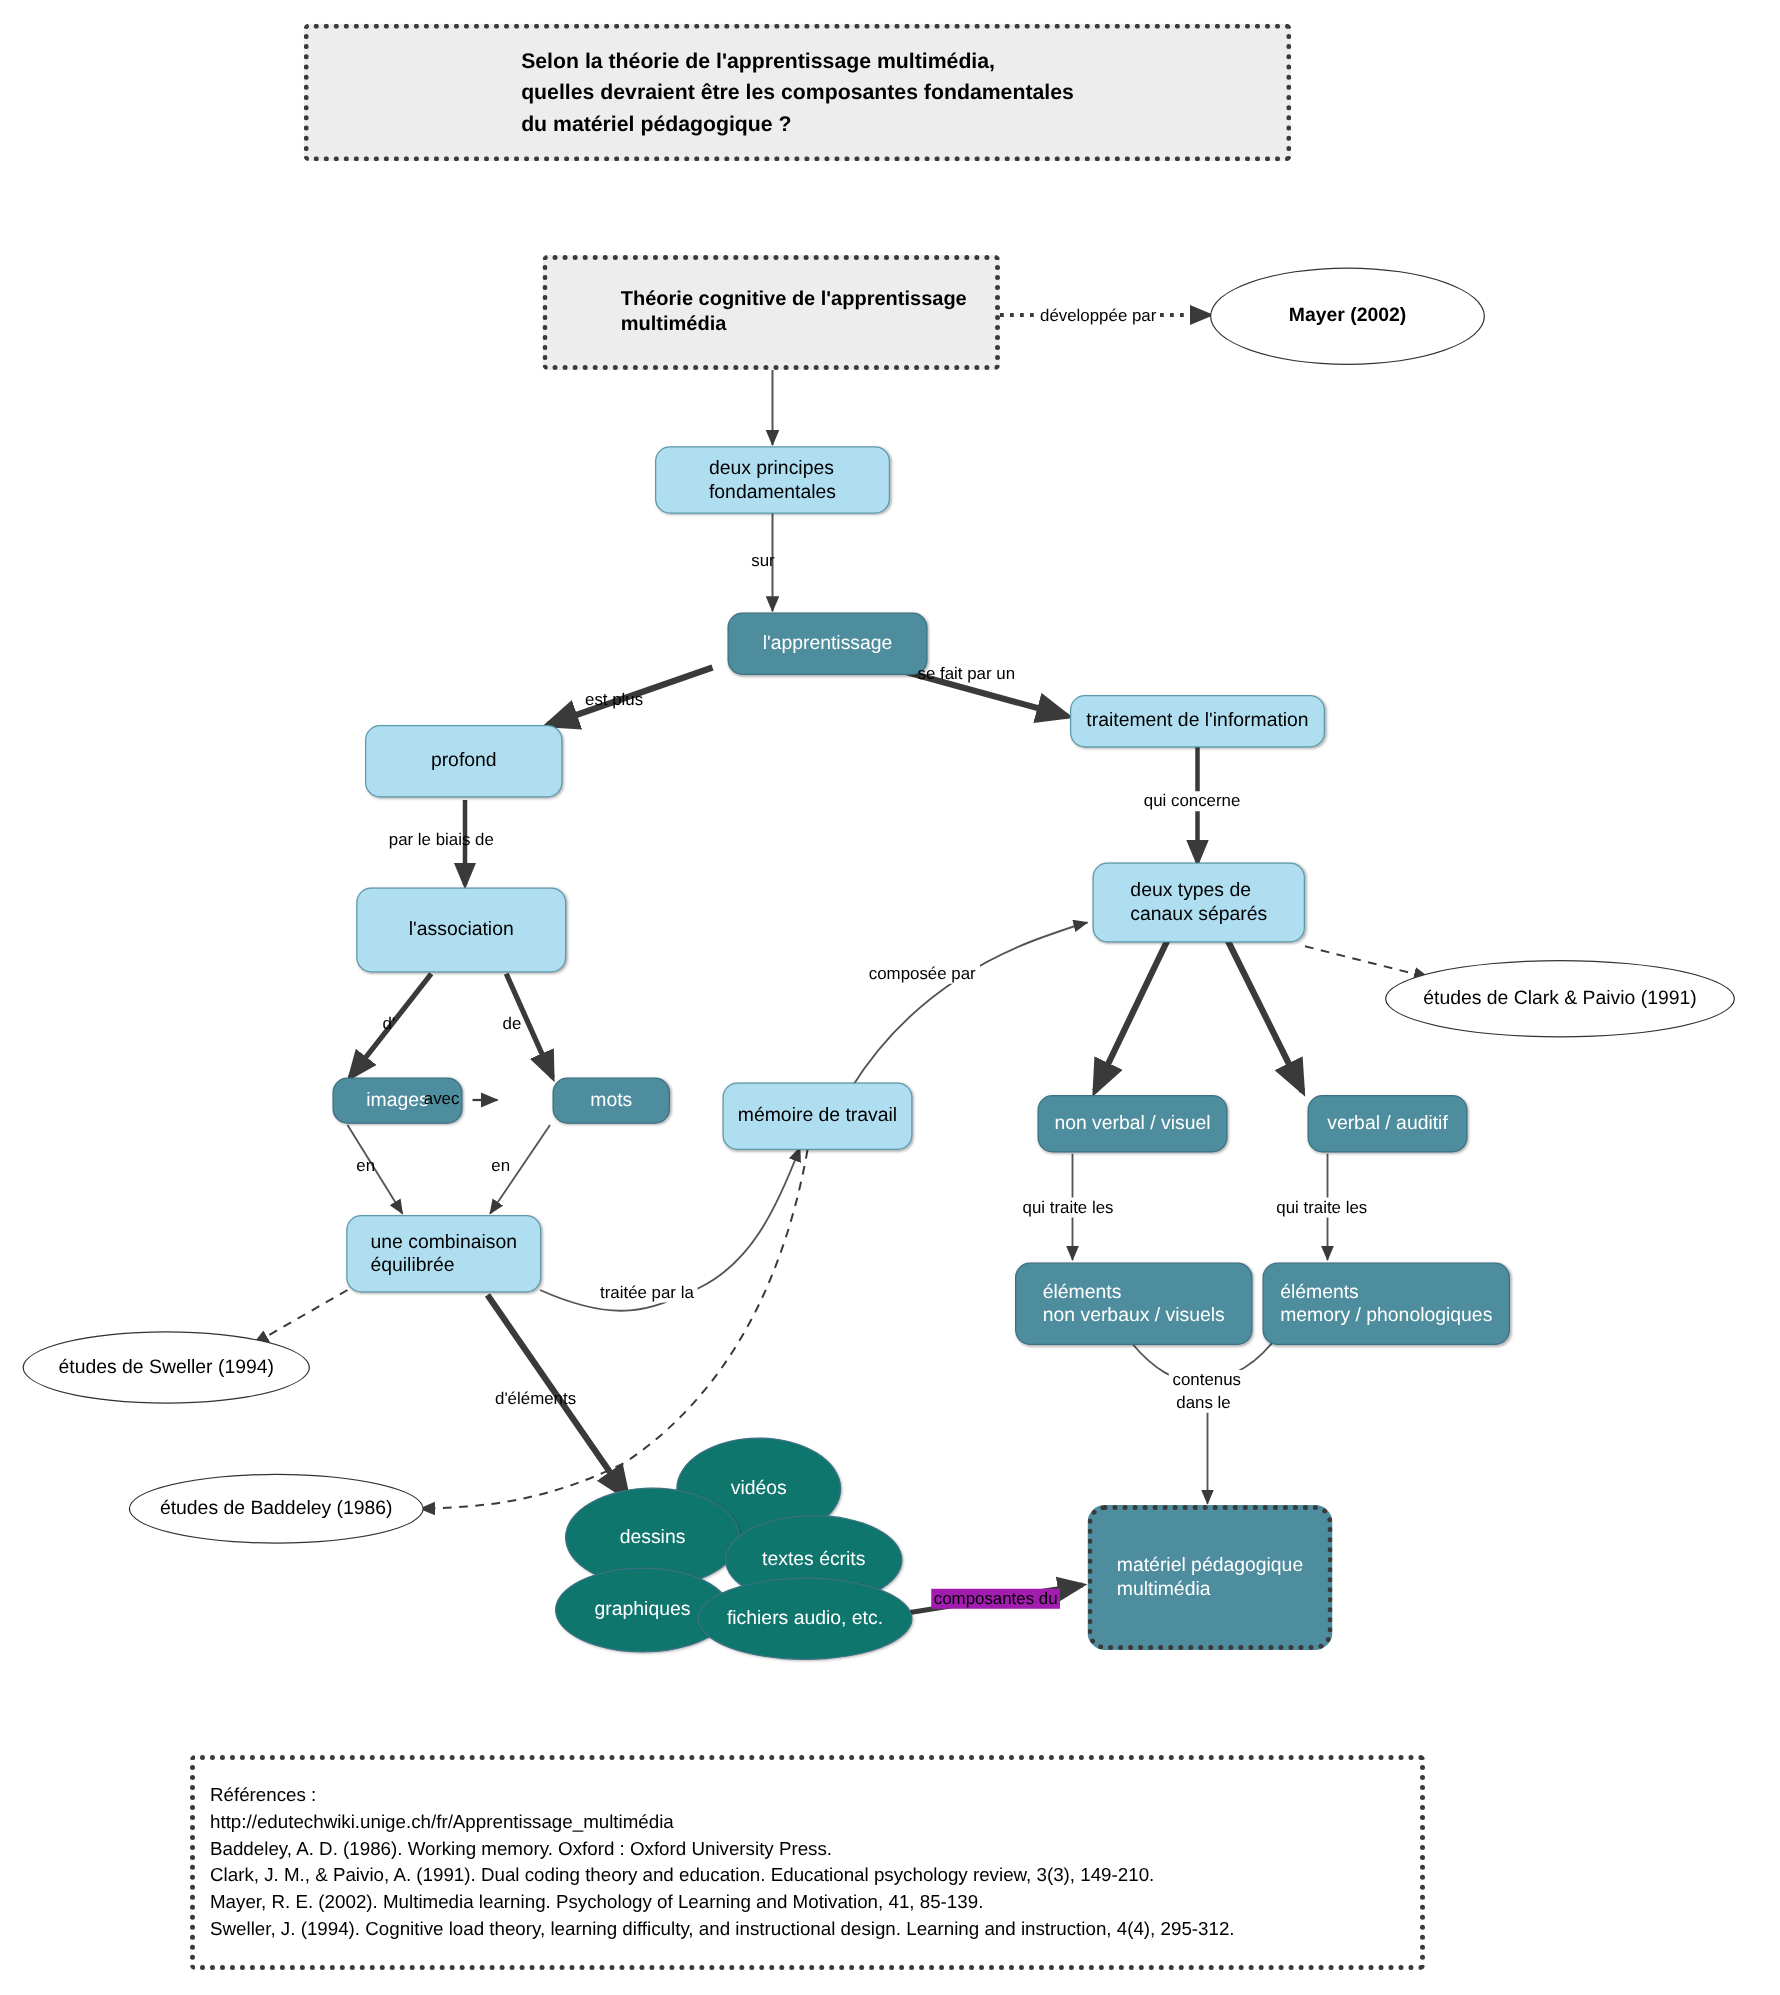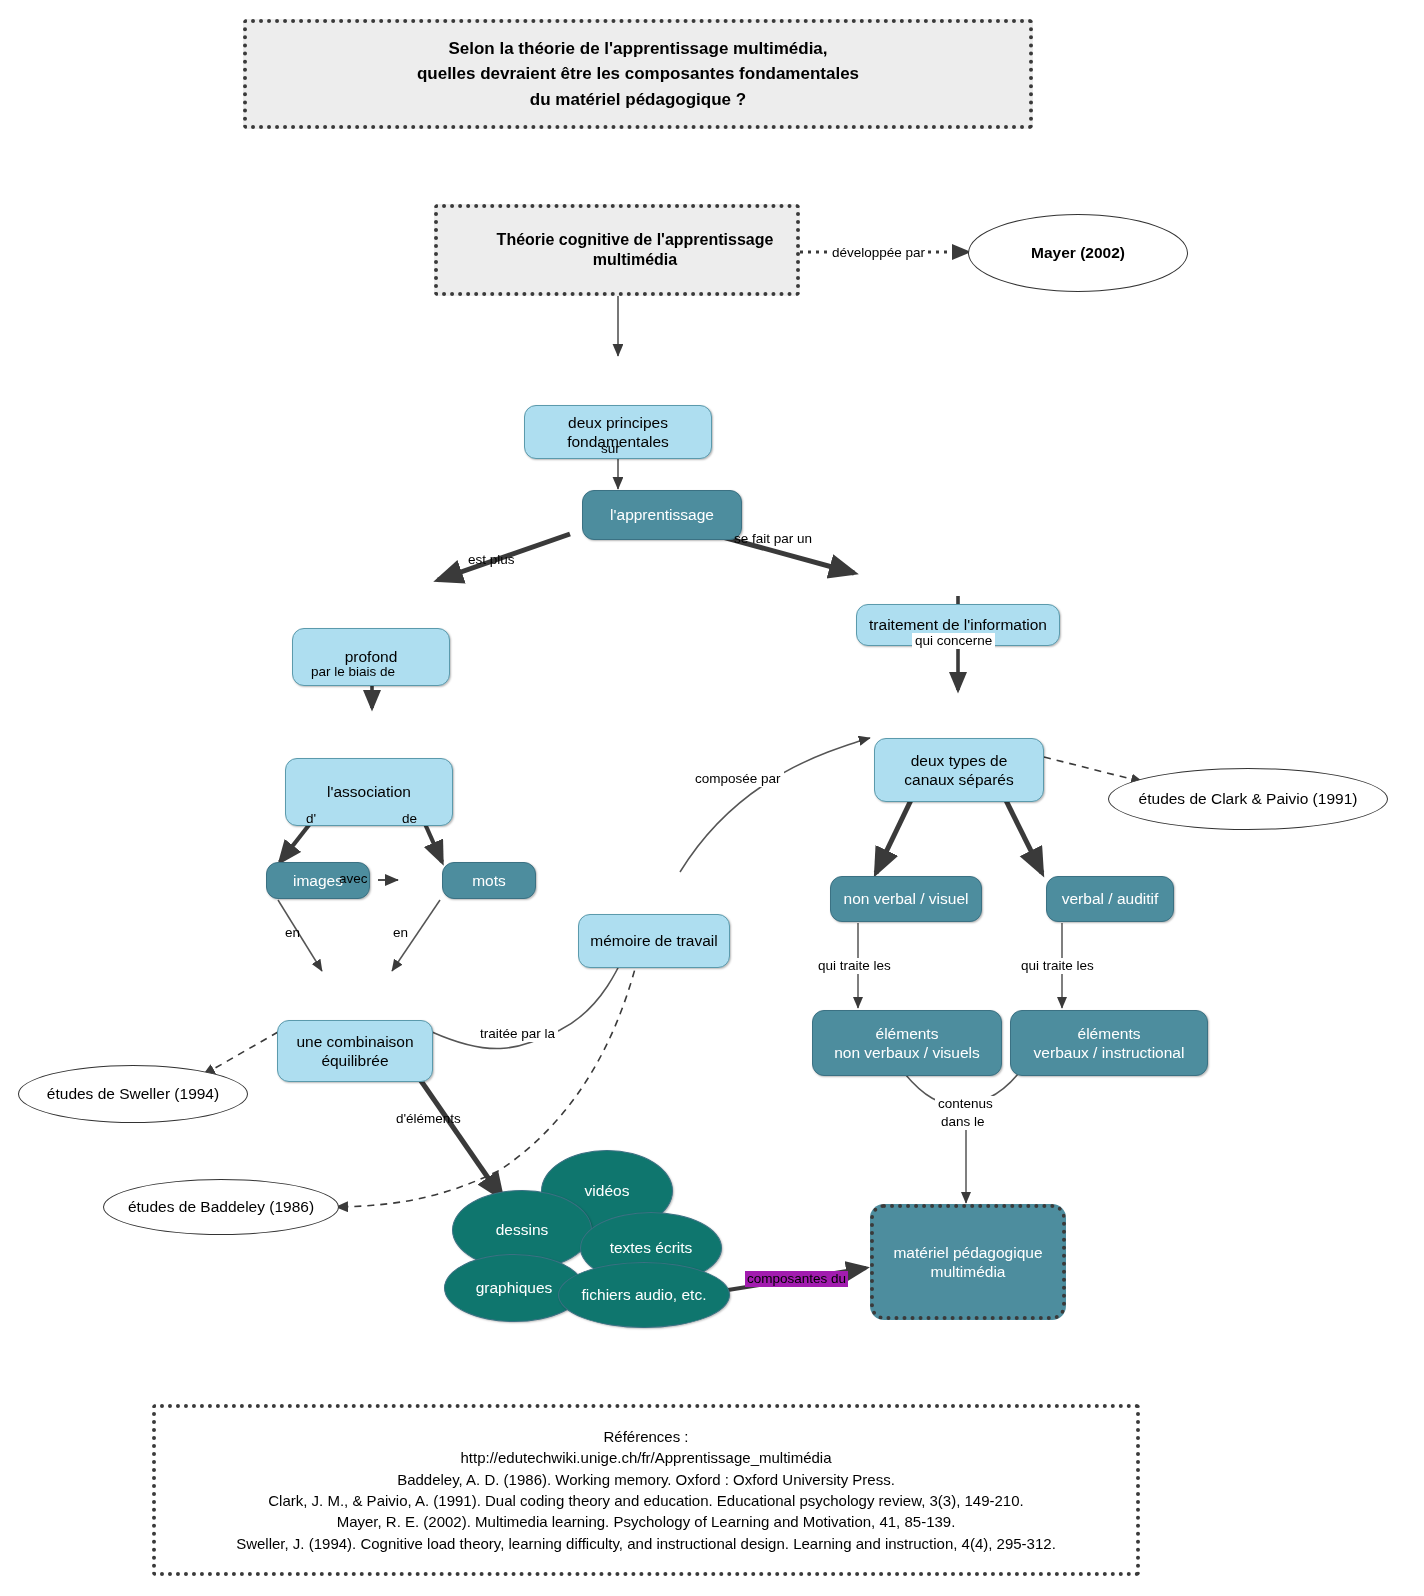--- a/index.html
+++ b/index.html
@@ -28,33 +28,31 @@
     pointer-events: none;
   }
 
   
   .node {
     position: absolute;
     box-sizing: border-box;
     display: flex;
     align-items: center;
     justify-content: center;
-    text-align: center;
     line-height: 1.25;
   }
 
   
   .box-light {
     background: #aedef0;
     border: 1px solid #5b9aac;
     border-radius: 12px;
     color: #000000;
     font-size: 15.5px;
     box-shadow: 1px 1px 2px rgba(0,0,0,0.28);
-    margin-top: 48px;
   }
   
   .box-dark {
     background: #4d8d9e;
     border: 1px solid #3b7183;
     border-radius: 12px;
     color: #ffffff;
     font-size: 15.5px;
     box-shadow: 1px 1px 2px rgba(0,0,0,0.28);
     margin-left: 44px;
@@ -293,21 +291,21 @@
   <div class="node box-dark" style="left:768px; top:1010px; width:190px; height:66px;">
     <div>
       <div>éléments</div>
       <div>non verbaux / visuels</div>
     </div>
   </div>
 
   <div class="node box-dark" style="left:966px; top:1010px; width:198px; height:66px;">
     <div>
       <div>éléments</div>
-      <div>verbaux / instructional</div>
+      <div>memory / phonologiques</div>
     </div>
   </div>
 
   <div class="node box-dotted-teal" style="left:870px; top:1204px; width:196px; height:116px;">
     <div>
       <div>matériel pédagogique</div>
       <div>multimédia</div>
     </div>
   </div>
 

